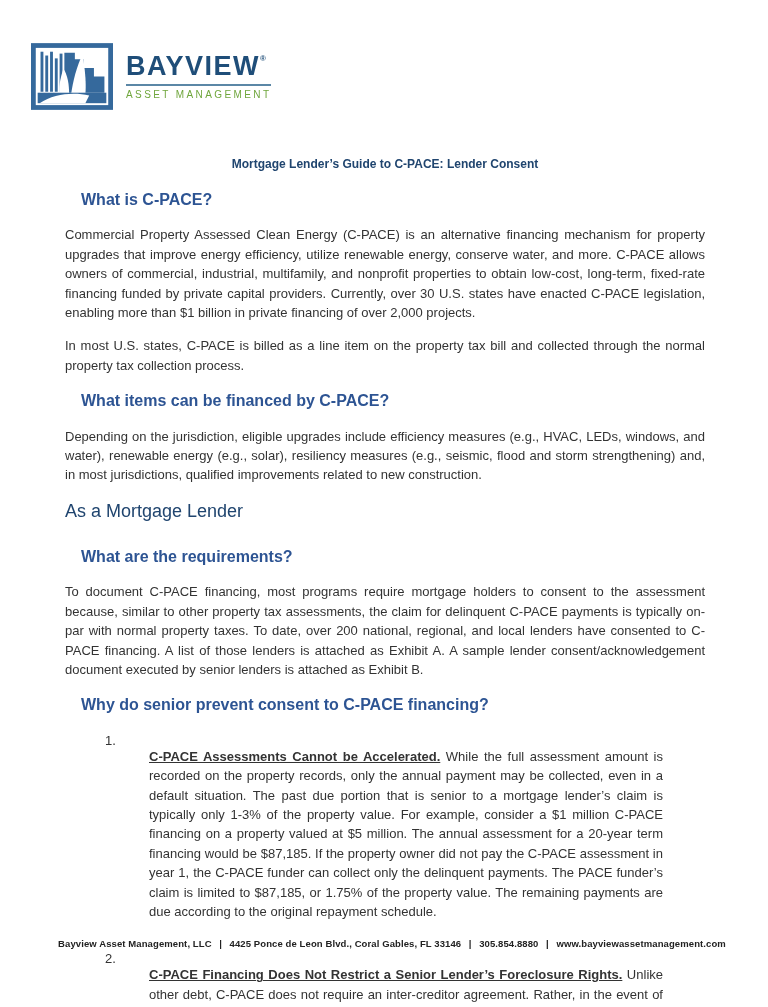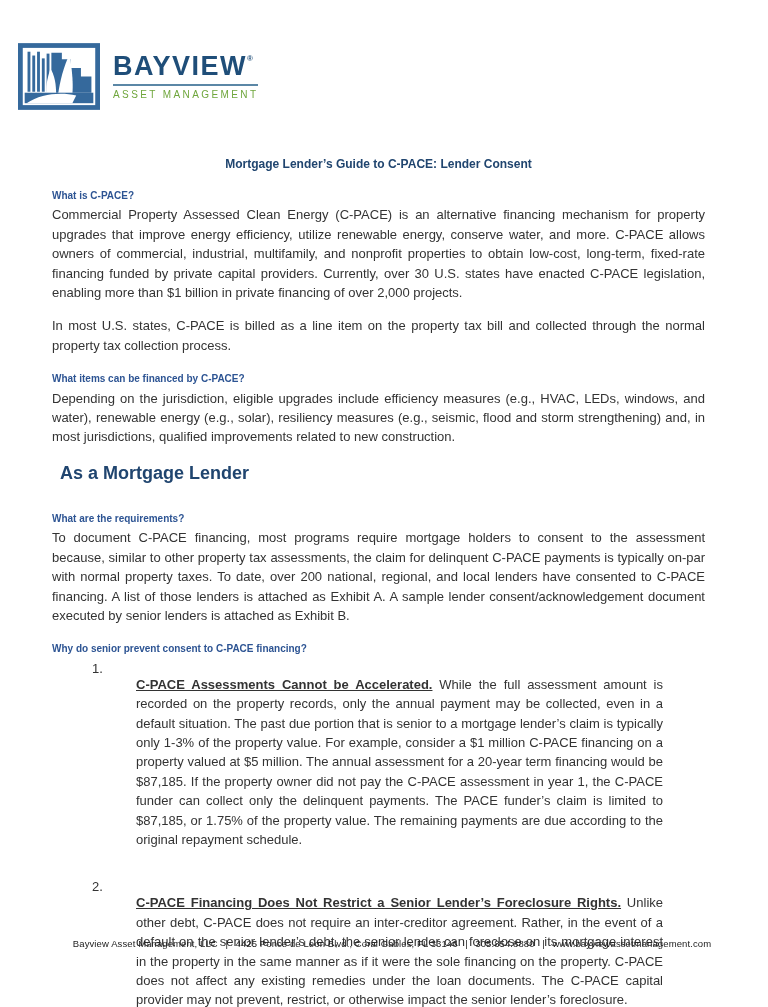--- a/index.html
+++ b/index.html
@@ -2,21 +2,21 @@
 <html><head>
 <meta charset="utf-8">
 <style>
   html, body { margin: 0; padding: 0; background: #ffffff; }
   .page {
     width: 768px;
     height: 1007px;
     box-sizing: border-box;
     position: relative;
     background: #ffffff;
-    padding: 42px 63px 0 52px;
+    padding: 42px 63px 0 65px;
     overflow: hidden;
     font-family: "Liberation Sans", "DejaVu Sans", sans-serif;
     font-size: 13px;
     line-height: 19.4px;
     color: #333333;
   }
 
   
   .logo {
     display: flex;
@@ -49,34 +49,34 @@
   
   .doc-title {
     margin: 44px 0 12px;
     text-align: center;
     font-size: 12px;
     font-weight: 700;
     line-height: 20px;
     color: #20456f;
   }
   .q {
-    margin: 0;
-    font-size: 10px;
+    margin: 16px;
+    font-size: 16px;
     font-weight: 700;
     line-height: 19.4px;
     color: #2d5493;
   }
   .body-p {
     margin: 0 0 14px;
     text-align: justify;
   }
   .main-h {
-    margin: 2px 8px 24px;
+    margin: 2px 0 24px;
     font-size: 18px;
-    font-weight: 700;
+    font-weight: 400;
     line-height: 24px;
     color: #20456f;
   }
 
   
   .olist { margin-top: 0; }
   .list-item {
     display: flex;
     padding-left: 40px;
     margin: 0 26px 12px 0;
@@ -86,21 +86,21 @@
   .lead { font-weight: 700; text-decoration: underline; }
 
   
   .footer {
     position: absolute;
     left: 16px;
     right: 0;
     top: 938px;
     text-align: center;
     font-size: 9.5px;
-    font-weight: 400;
+    font-weight: 700;
     line-height: 12px;
     color: #222222;
     letter-spacing: 0.1px;
   }
 </style>
 </head>
 <body>
 
 <div class="page">
 

